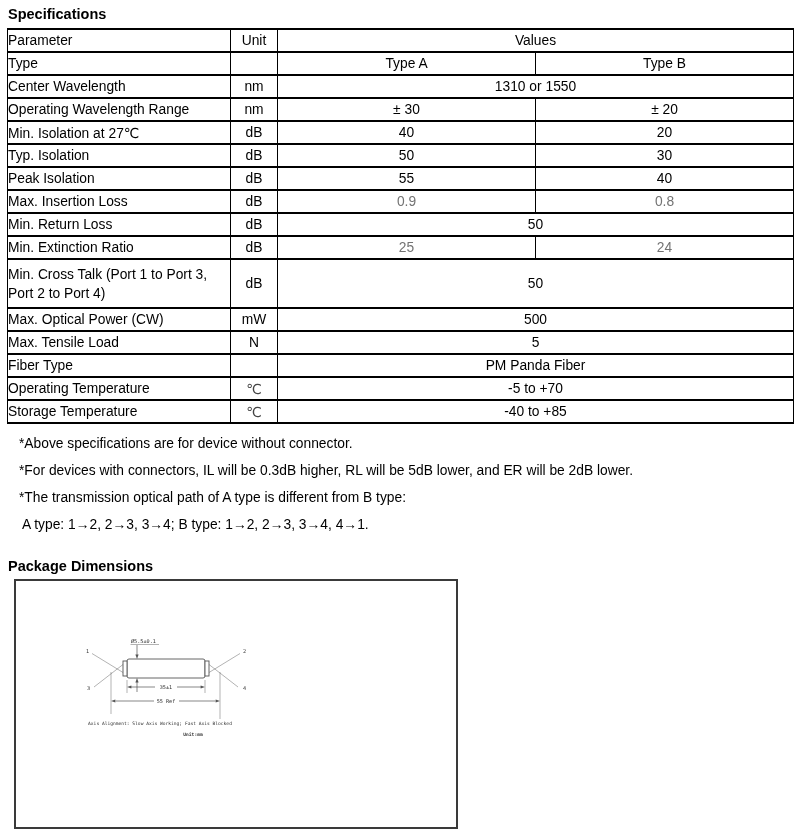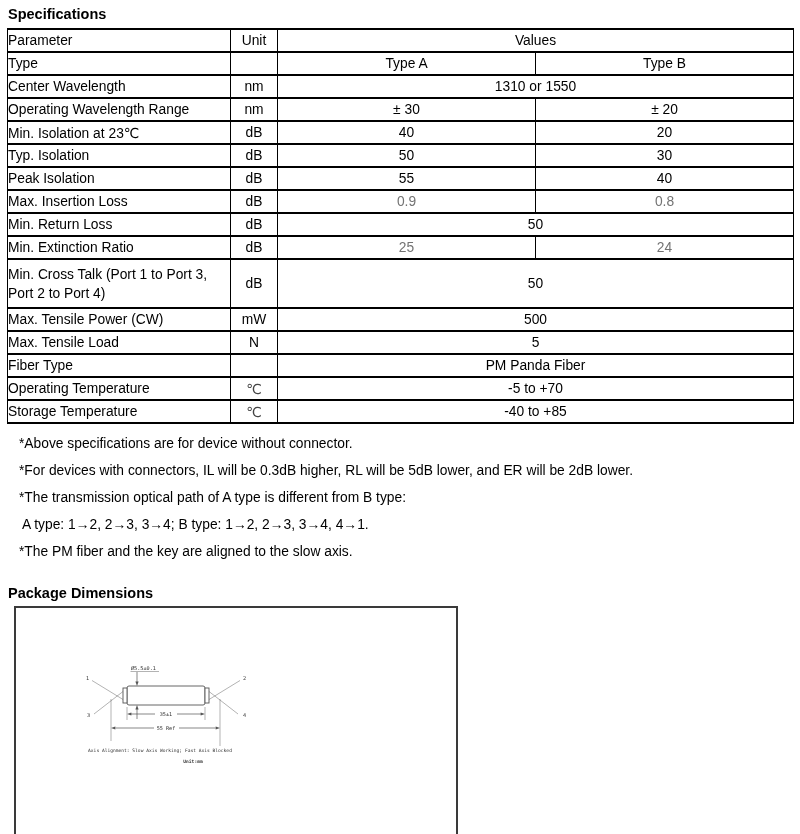--- a/index.html
+++ b/index.html
@@ -66,21 +66,21 @@
         <td class="unit">nm</td>
         <td class="val" colspan="2">1310 or 1550</td>
       </tr>
       <tr>
         <td class="param">Operating Wavelength Range</td>
         <td class="unit">nm</td>
         <td class="val">± 30</td>
         <td class="val">± 20</td>
       </tr>
       <tr>
-        <td class="param">Min. Isolation at 23℃</td>
+        <td class="param">Min. Isolation at 27℃</td>
         <td class="unit">dB</td>
         <td class="val">40</td>
         <td class="val">20</td>
       </tr>
       <tr>
         <td class="param">Typ. Isolation</td>
         <td class="unit">dB</td>
         <td class="val">50</td>
         <td class="val">30</td>
       </tr>
@@ -109,21 +109,21 @@
       </tr>
       <tr class="tall">
         <td class="param">
           <span>Min. Cross Talk (Port 1 to Port 3,</span>
           <span>Port 2 to Port 4)</span>
         </td>
         <td class="unit">dB</td>
         <td class="val" colspan="2">50</td>
       </tr>
       <tr>
-        <td class="param">Max. Tensile Power (CW)</td>
+        <td class="param">Max. Optical Power (CW)</td>
         <td class="unit">mW</td>
         <td class="val" colspan="2">500</td>
       </tr>
       <tr>
         <td class="param">Max. Tensile Load</td>
         <td class="unit">N</td>
         <td class="val" colspan="2">5</td>
       </tr>
       <tr>
         <td class="param">Fiber Type</td>
@@ -141,21 +141,20 @@
         <td class="val" colspan="2">-40 to +85</td>
       </tr>
     </tbody>
   </table>
 
   <div class="notes">
     <p class="note n1">*Above specifications are for device without connector.</p>
     <p class="note n2">*For devices with connectors, IL will be 0.3dB higher, RL will be 5dB lower, and ER will be 2dB lower.</p>
     <p class="note n3">*The transmission optical path of A type is different from B type:</p>
     <p class="note n4">A type: 1→2, 2→3, 3→4; B type: 1→2, 2→3, 3→4, 4→1.</p>
-    <p class="note n5">*The PM fiber and the key are aligned to the slow axis.</p>
   </div>
 
   <div class="head head2">Package Dimensions</div>
 
   <div class="pkg-box">
     <svg width="440" height="246" viewBox="0 0 440 246">
 
       <path class="dthin" d="M107 91.5 L76 72.5"></path>
       <path class="dthin" d="M107 83.5 L78 106"></path>
 

